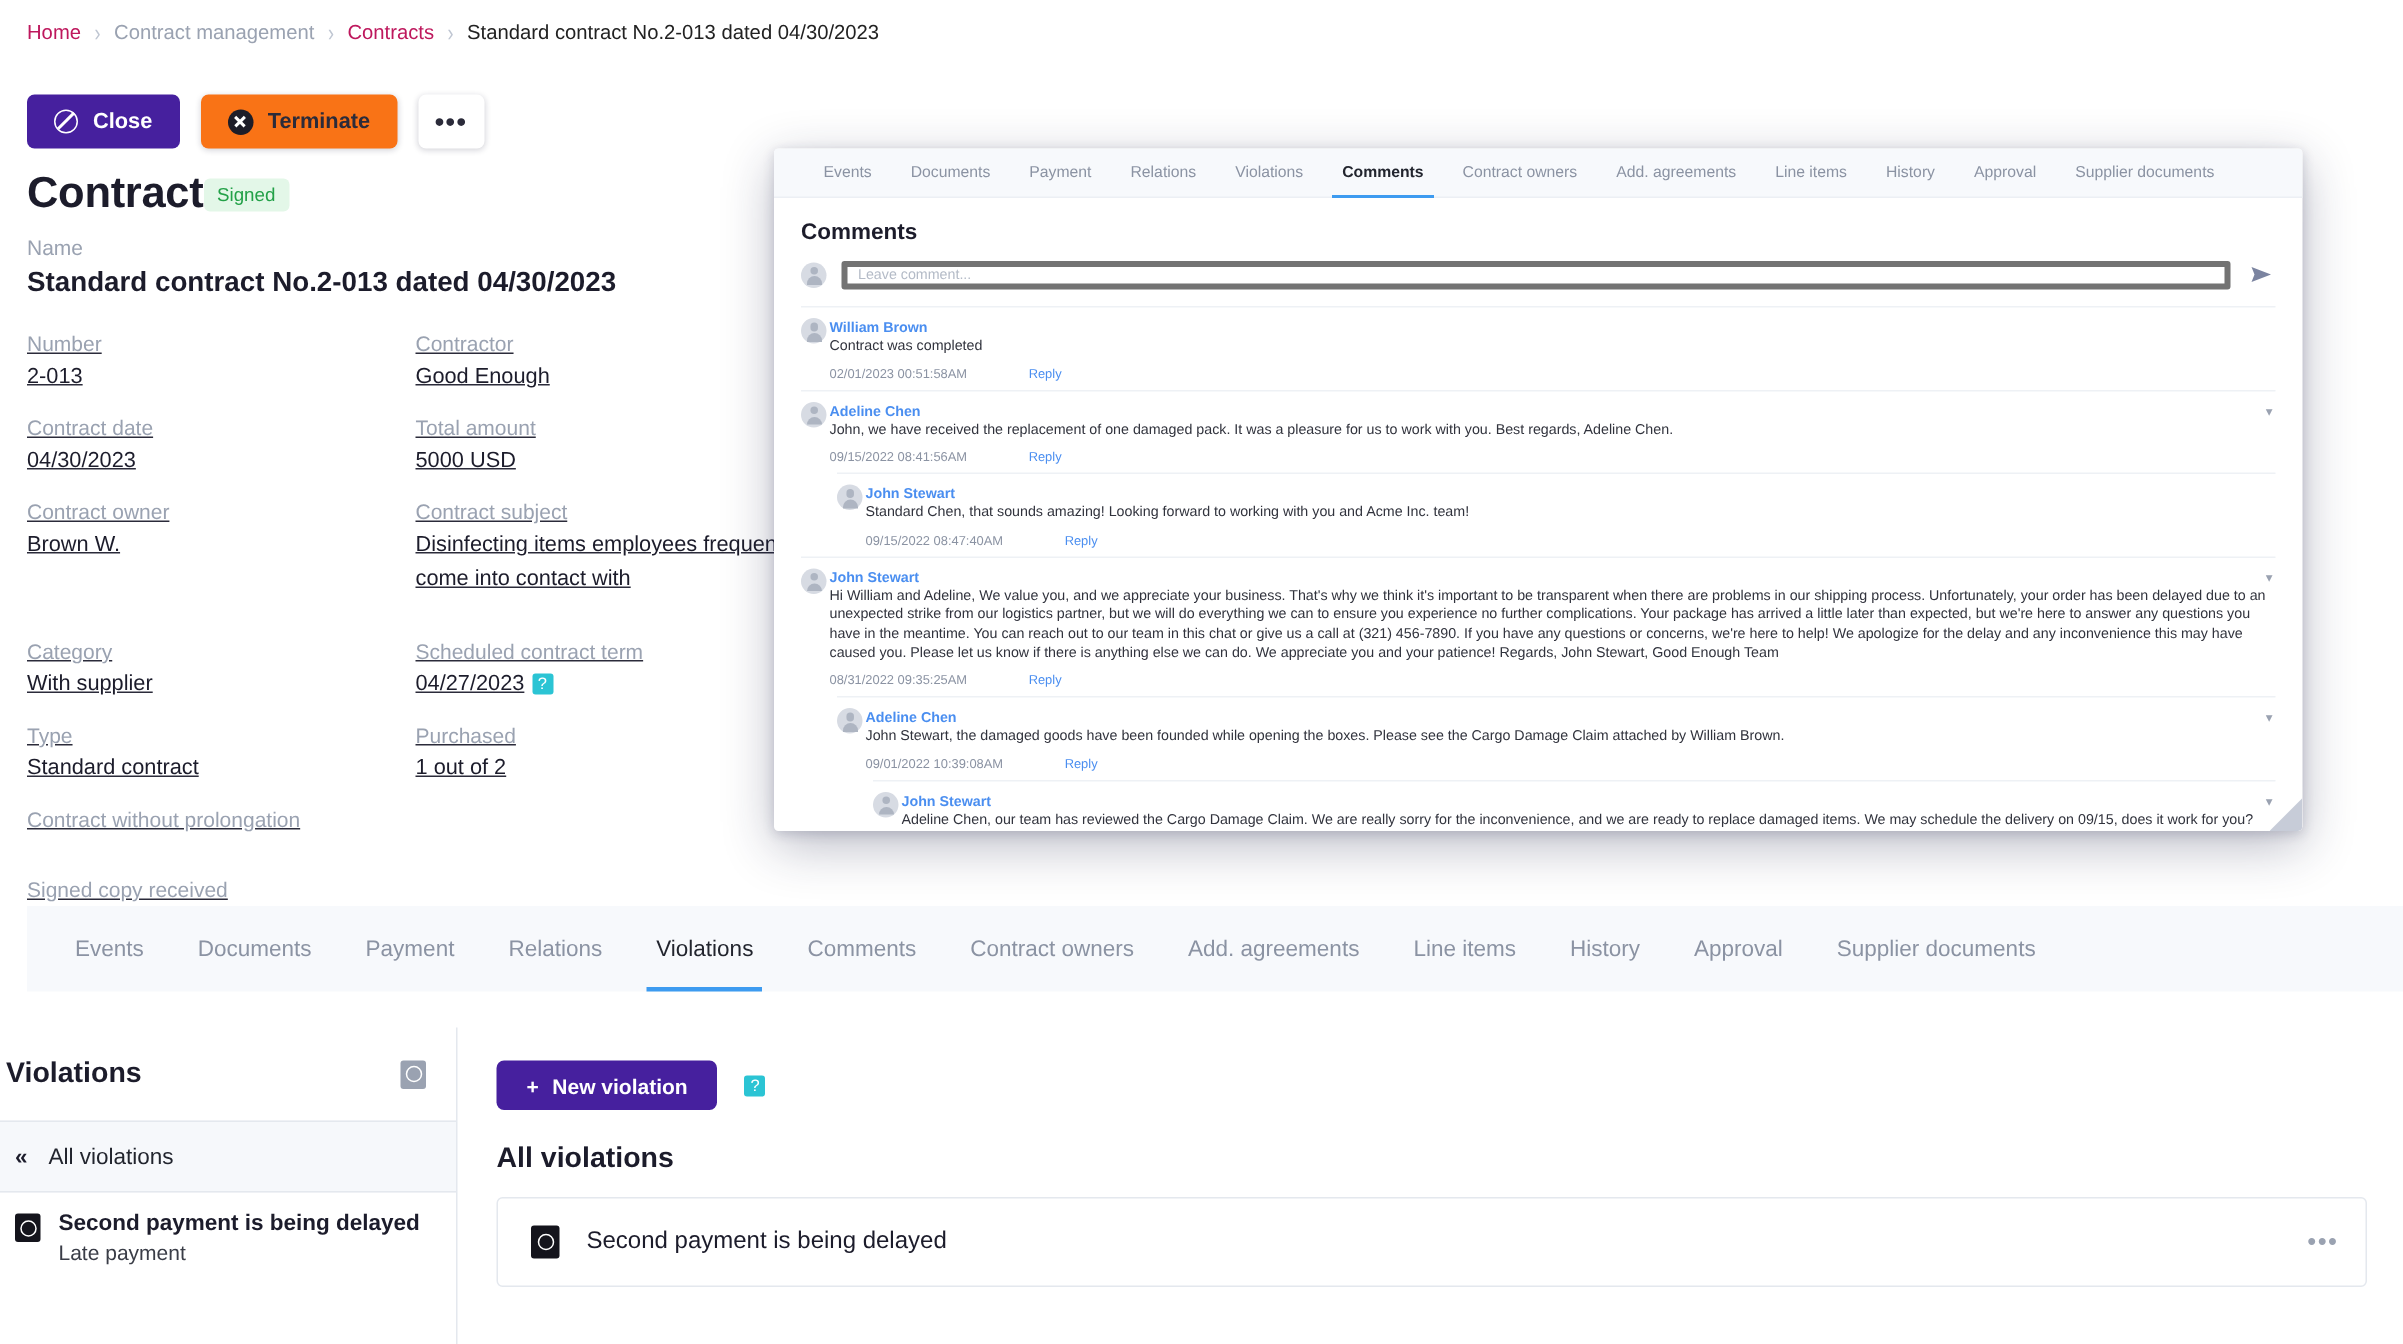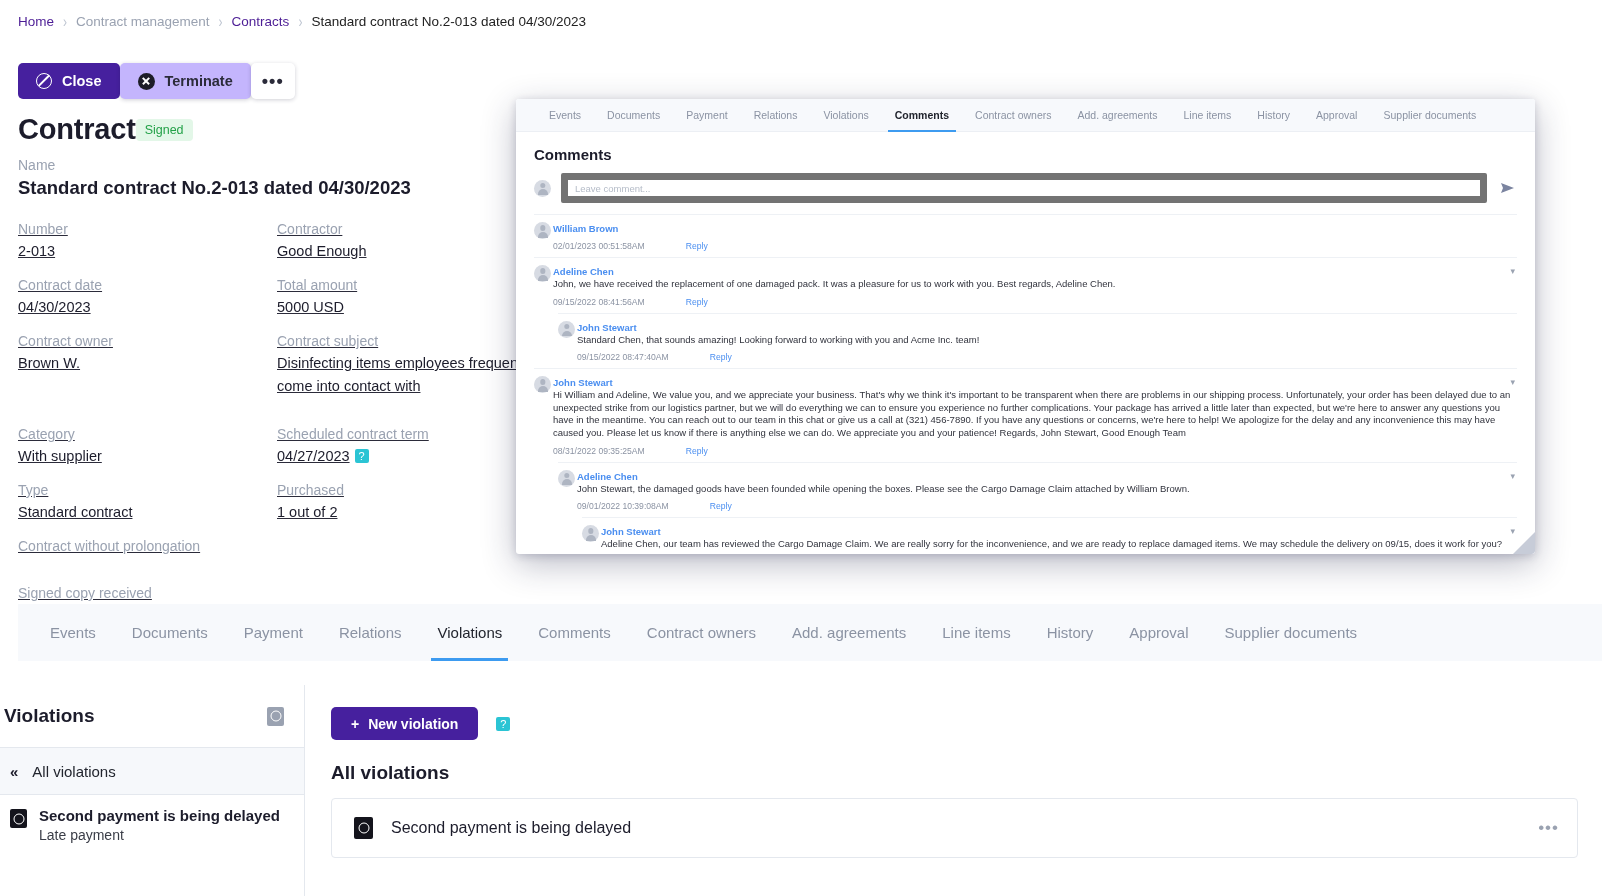--- a/index.html
+++ b/index.html
@@ -12,42 +12,42 @@
     color: #2b2b3a;
   }
   .page { position: relative; width: 1602px; height: 896px; background:#fff; }
 
   
   .breadcrumb {
     position: absolute; top: 14px; left: 18px;
     display: flex; align-items: center; gap: 9px;
     font-size: 13.5px;
   }
-  .crumb-link { color: #4c1d95; cursor: pointer; white-space: nowrap; }
+  .crumb-link { color: #be185d; cursor: pointer; white-space: nowrap; }
   .crumb-link.muted { color: #9aa2b1; }
   .crumb-current { color: #222; white-space: nowrap; }
   .crumb-sep {
     color: #bfc6d2; font-size: 12px; line-height: 1;
     transform: scaleY(1.35); font-weight: 300;
   }
 
   
   .actions {
     position: absolute; top: 63px; left: 18px;
-    display: flex; 
+    display: flex; gap: 14px;
   }
   .btn {
     display: inline-flex; align-items: center; gap: 10px;
     height: 36px; padding: 0 18px;
     border-radius: 5px; font-size: 14.5px; font-weight: bold;
     cursor: pointer; border: none;
   }
   .btn-primary { background: #46209e; color: #fff; }
   .btn-white {
-    background: #c4b5fd; color: #2b2b3a;
+    background: #f97316; color: #2b2b3a;
     box-shadow: 0 1px 4px rgba(20,20,50,.20);
   }
   .btn-dots {
     background: #fff; width: 44px; height: 36px; padding: 0;
     justify-content: center;
     box-shadow: 0 1px 4px rgba(20,20,50,.20);
     border-radius: 5px; cursor: pointer;
     display: inline-flex; align-items: center;
     color:#2b2b3a; font-size: 18px; letter-spacing: 1px; font-weight: bold;
   }
@@ -131,21 +131,21 @@
     content:''; position:absolute; left:50%; top:3.2px;
     width:5.4px; height:5.4px; border-radius:50%;
     background:#aeb5c2; transform: translateX(-50%);
   }
   .avatar::after {
     content:''; position:absolute; left:50%; bottom:1.5px;
     width:10px; height:5.6px; border-radius:5px 5px 0 0;
     background:#aeb5c2; transform: translateX(-50%);
   }
   .comment-input {
-    flex: 1; height: 30px; border: 7px solid #737373; border-radius: 2px;
+    flex: 1; height: 19px; border: 4px solid #737373; border-radius: 2px;
     font-size: 9.5px; color: #2b2b3a; padding: 0 7px;
     font-family: "Liberation Sans", sans-serif; outline: none; background:#fff;
   }
   .comment-input::placeholder { color: #b4bbc7; }
   .send-btn {
     width: 20px; height: 20px; flex: none; cursor: pointer;
     color: #7b84a0; display: flex; align-items: center; justify-content: center;
   }
   .c-item { display: flex; gap: 2px; padding: 7px 0 6px 0; border-top: 1px solid #eef1f5; position: relative; }
   .c-item.indent { margin-left: 24px; }
@@ -365,20 +365,21 @@
           <svg width="15" height="12" viewBox="0 0 15 12">
               <path d="M1 1 L14 6 L1 11 L3 6 Z" fill="currentColor"></path>
             </svg>
         </span>
       </div>
 
       <div class="c-item">
         <span class="avatar"></span>
         <div class="c-main">
           <div class="c-author">William Brown</div>
+          <div class="c-text">Contract was completed</div>
           <div class="c-meta">
             <span>02/01/2023 00:51:58AM</span>
             <span class="c-reply">Reply</span>
           </div>
         </div>
       </div>
 
       <div class="c-item">
         <span class="avatar"></span>
         <div class="c-main">

